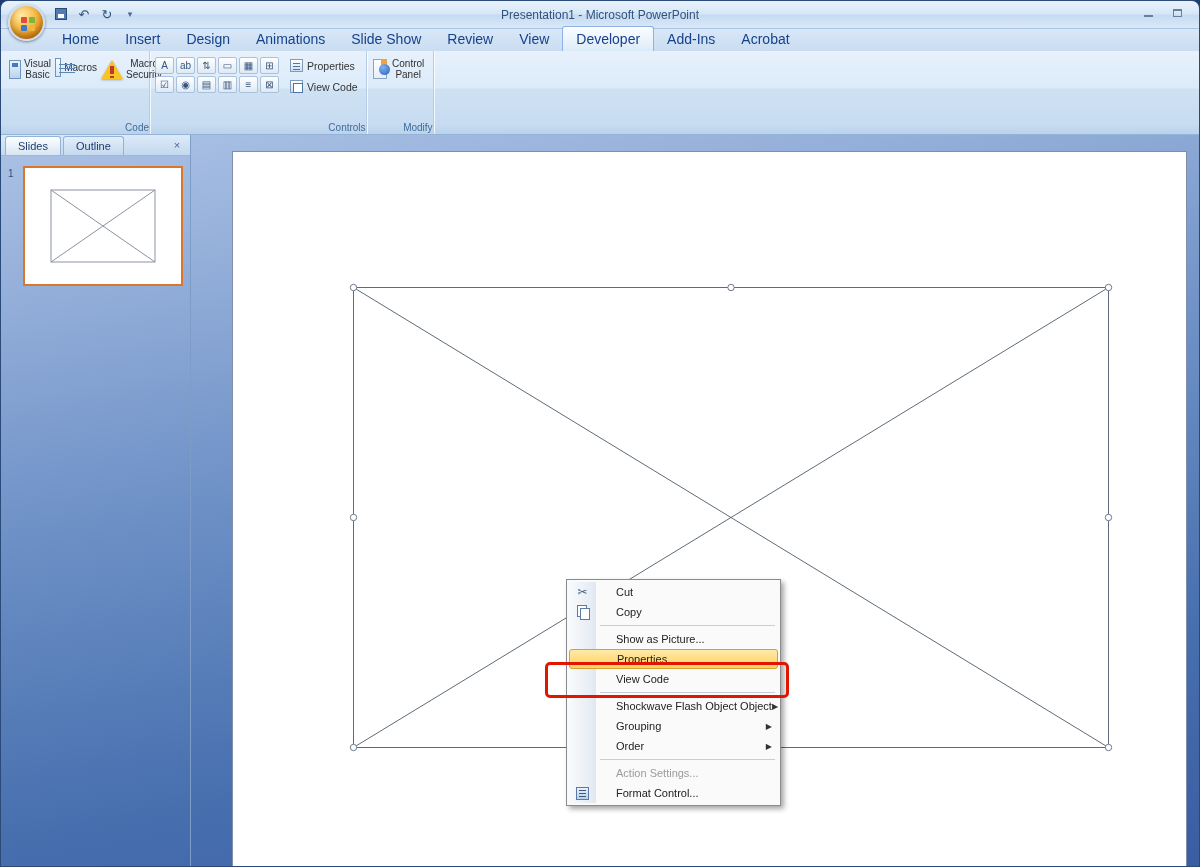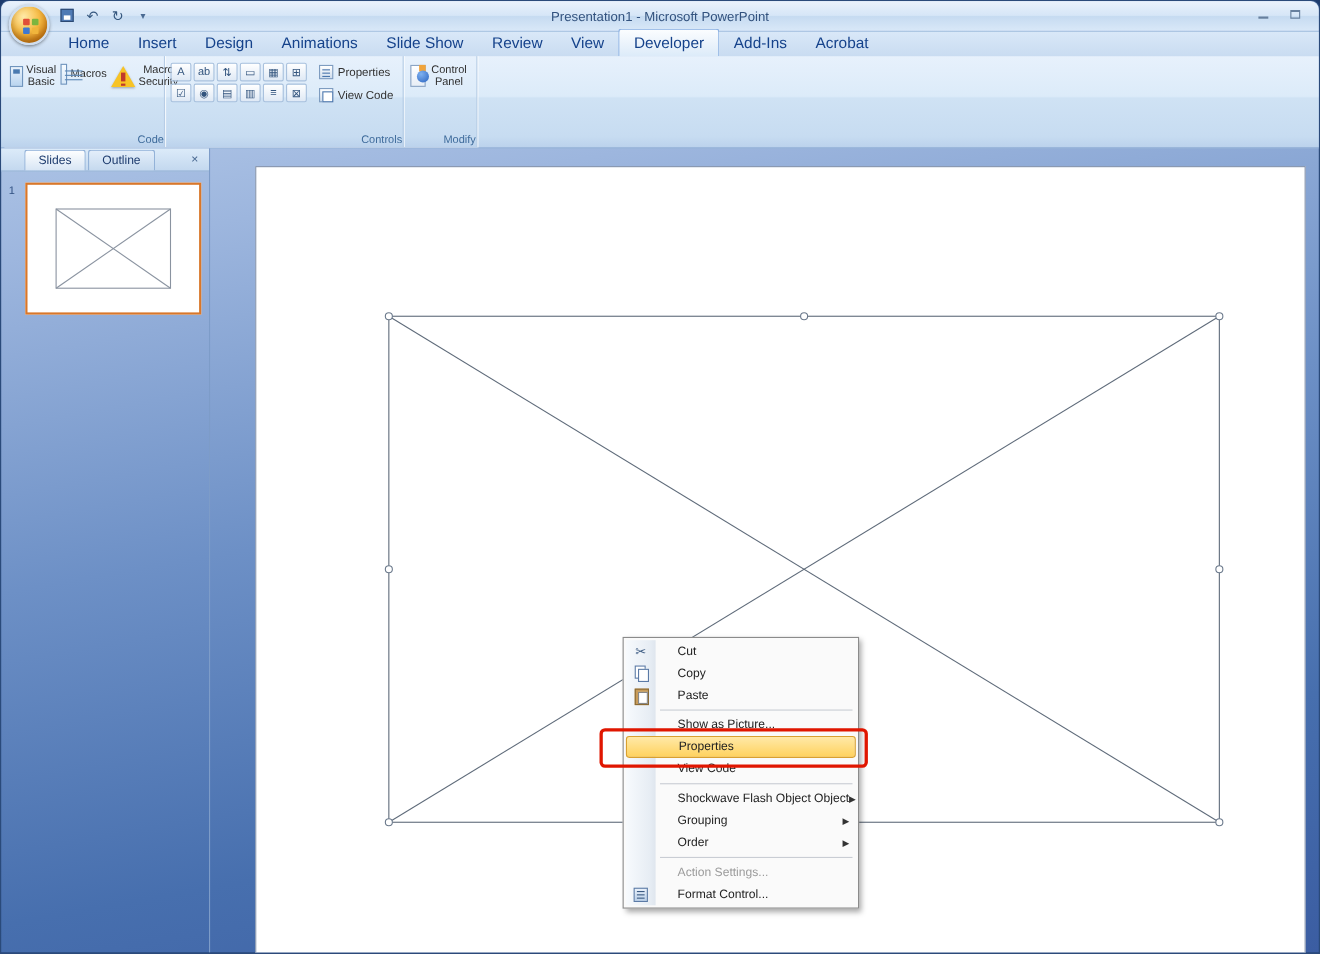--- a/index.html
+++ b/index.html
@@ -88,21 +88,21 @@
     border:1px solid #4a76ad; background:#fff; }
   .ic-doc { width:22px; height:20px; position:relative; background:linear-gradient(#ffffff,#e8eef6);
     border:1px solid #8aa4c4; }
   .ic-doc::after { content:""; position:absolute; left:5px; top:4px; width:11px; height:11px; border-radius:50%;
     background:radial-gradient(circle at 35% 30%, #7fb1f0, #2a63c0); }
   .ic-doc::before { content:""; position:absolute; right:-1px; top:-1px; width:6px; height:6px; background:#f0a43c; }
 
   
   .main { position:absolute; left:0; top:134px; right:0; bottom:0; }
   .left-panel { position:absolute; left:0; top:0; width:190px; bottom:0; border-right:1px solid #7d9cc8; }
-  .panel-tabs { position:relative; height:21px; display:flex; align-items:flex-end; padding-left:21px;
+  .panel-tabs { position:relative; height:21px; display:flex; align-items:flex-end; padding-left:4px;
     background:linear-gradient(#dcebf9,#c3d8ef); border-bottom:1px solid #9db9da; }
   .ptab { font-size:11px; color:#1e3c6e; padding:3px 12px; border:1px solid #93b2d8; border-bottom:none;
     border-radius:3px 3px 0 0; background:linear-gradient(#fdfeff,#d7e5f4); margin-right:2px; cursor:pointer; }
   .ptab.inactive { background:linear-gradient(#e3eefa,#c5d9ee); }
   .pclose { position:absolute; right:6px; top:3px; font-size:11px; color:#4a6a92; cursor:pointer;
     width:14px; height:14px; text-align:center; line-height:14px; }
   .thumb-row { position:relative; padding:10px 0 0 22px; }
   .thumb-num { position:absolute; left:7px; top:12px; font-size:10px; color:#2f4f80; }
   .thumb { width:160px; height:120px; background:#fff; border:2px solid #d9772a; cursor:pointer; }
   .thumb svg { display:block; }
@@ -297,26 +297,20 @@
           <span class="icon-scissors">✂</span>
         </span>
       <span class="mlabel">Cut</span>
     </div>
     <div class="mitem">
       <span class="mi">
           <span class="icon-copy"></span>
         </span>
       <span class="mlabel">Copy</span>
     </div>
-    <div class="mitem">
-      <span class="mi">
-          <span class="icon-paste"></span>
-        </span>
-      <span class="mlabel">Paste</span>
-    </div>
     <div class="msep"></div>
     <div class="mitem">
       <span class="mi"></span>
       <span class="mlabel">Show as Picture...</span>
     </div>
     <div class="mitem highlight">
       <span class="mi"></span>
       <span class="mlabel">Properties</span>
     </div>
     <div class="mitem">

